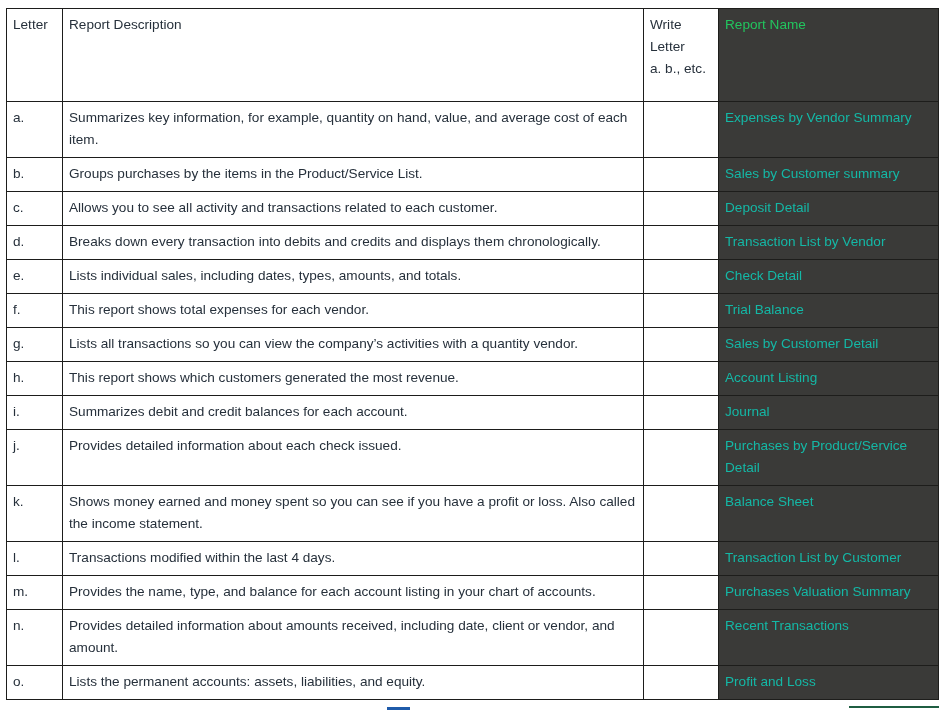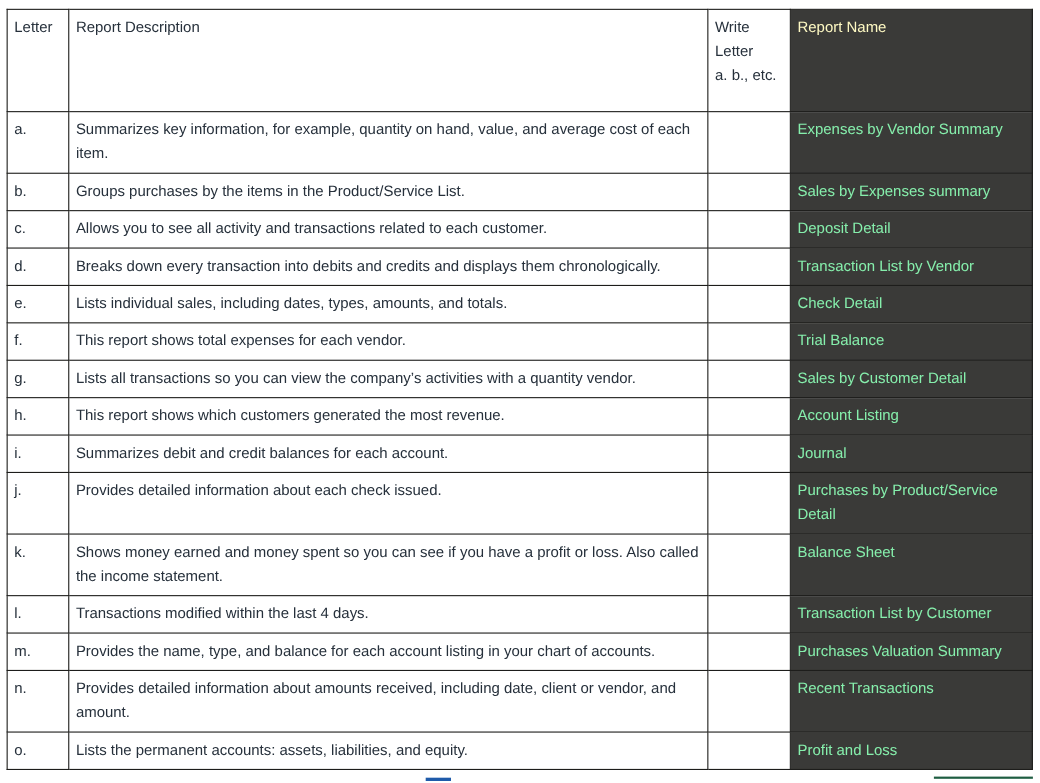--- a/index.html
+++ b/index.html
@@ -66,41 +66,41 @@
   th.h-write {
     text-align: center;
     line-height: 1.68;
     padding-left: 2px;
     padding-right: 2px;
   }
   th.h-write .wl-line { display: block; white-space: nowrap; }
   th.h-name {
     text-align: center;
     background: #3a3a38;
-    color: #fef9c3;
+    color: #22c55e;
     border-color: #1d1d1b;
   }
 
   
   td.cell-letter {
     font-weight: bold;
     text-align: left;
     padding-left: 8px;
     white-space: nowrap;
   }
   td.cell-desc {
     padding-left: 8px;
     padding-right: 10px;
   }
   td.cell-write {
     background: #ffffff;
   }
   td.cell-name {
     background: #3a3a38;
-    color: #86efac;
+    color: #14b8a6;
     padding-left: 8px;
     padding-right: 6px;
   }
 
   
   .pad-1 { padding-bottom: 6px; }
   .pad-3 { padding-bottom: 29px; }
 
   
   .cut-blue {
@@ -150,21 +150,21 @@
         <td class="cell-letter pad-1">a.</td>
         <td class="cell-desc pad-1">Summarizes key information, for example, quantity on hand, value, and average cost of each item.</td>
         <td class="cell-write pad-1"></td>
         <td class="cell-name pad-1">Expenses by Vendor Summary</td>
       </tr>
 
       <tr>
         <td class="cell-letter">b.</td>
         <td class="cell-desc">Groups purchases by the items in the Product/Service List.</td>
         <td class="cell-write"></td>
-        <td class="cell-name">Sales by Expenses summary</td>
+        <td class="cell-name">Sales by Customer summary</td>
       </tr>
 
       <tr>
         <td class="cell-letter">c.</td>
         <td class="cell-desc">Allows you to see all activity and transactions related to each customer.</td>
         <td class="cell-write"></td>
         <td class="cell-name">Deposit Detail</td>
       </tr>
 
       <tr>

